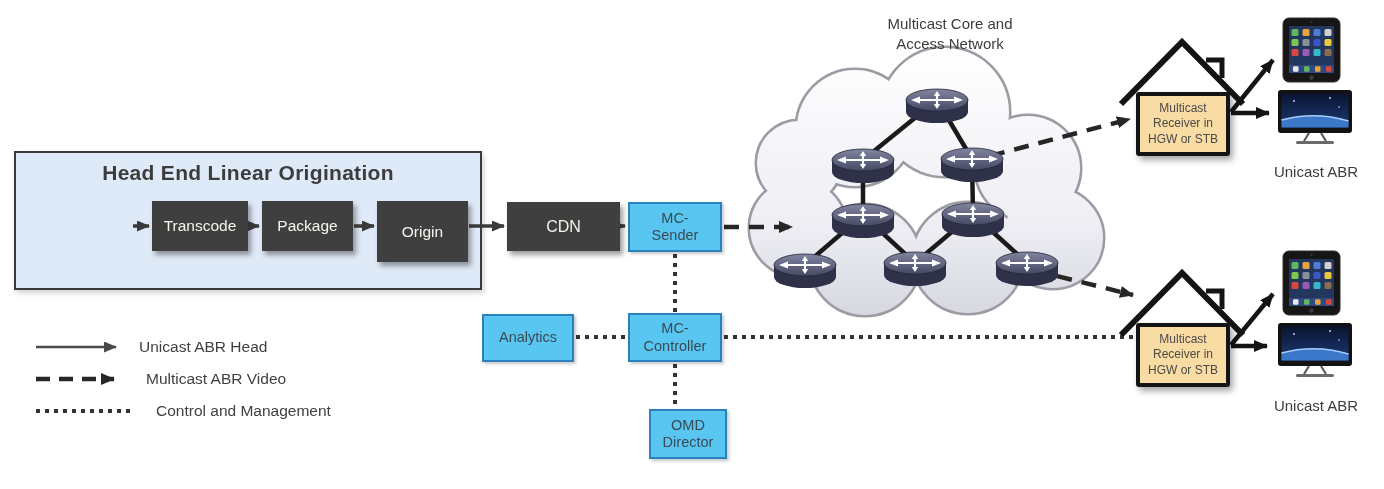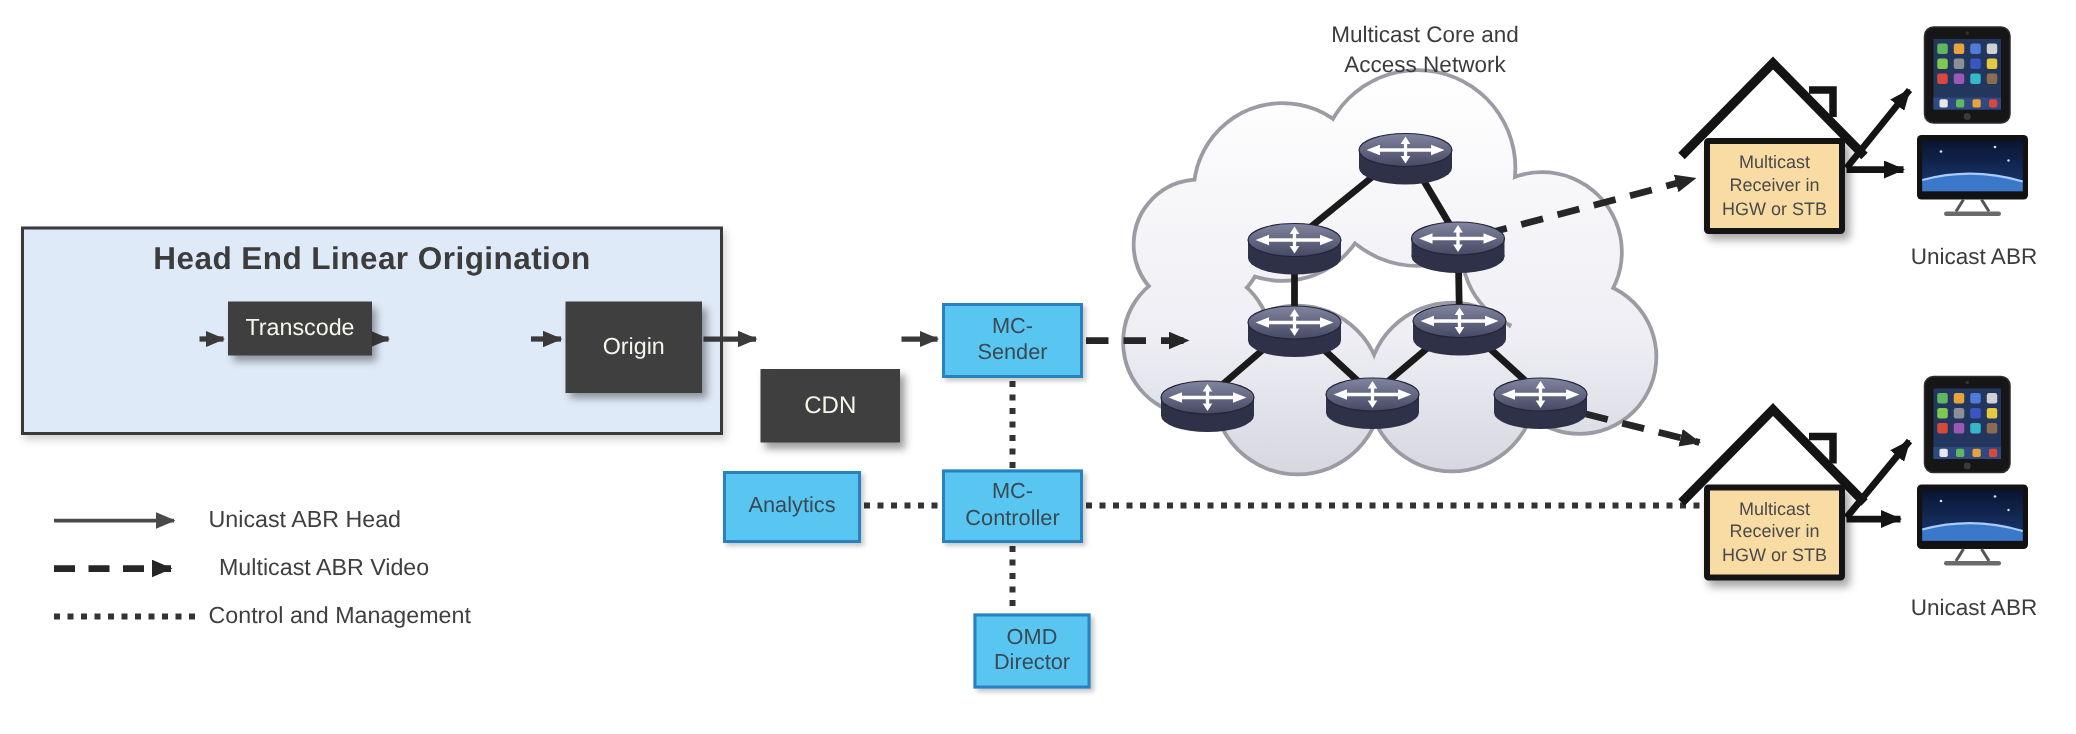--- a/index.html
+++ b/index.html
@@ -216,24 +216,25 @@
     <use href="#tablet" transform="translate(1283,251)"></use>
     <use href="#tv" transform="translate(1278,323)"></use>
 
     <line x1="36" y1="347" x2="116" y2="347" style="stroke:var(--legend_solid)" stroke-width="2.5" marker-end="url(#m-legend)"></line>
     <line x1="36" y1="379" x2="114" y2="379" style="stroke:var(--line_dash)" stroke-width="4.5" stroke-dasharray="14 9" marker-end="url(#m-dash)"></line>
     <line x1="36" y1="411" x2="130" y2="411" style="stroke:var(--line_dot)" stroke-width="4" stroke-dasharray="4 5"></line>
   </svg>
 
   <div class="abs headend-title center">Head End Linear Origination</div>
 
-  <div class="abs darkbox center z3" style="left:152px;top:201px;width:96px;height:36px;">Transcode</div>
+  <div class="abs darkbox center z3" style="left:152px;top:201px;width:96px;height:50px;">Transcode</div>
+  <div class="abs darkbox center z3" style="left:262px;top:201px;width:91px;height:50px;">Package</div>
   <div class="abs darkbox center z3" style="left:377px;top:201px;width:91px;height:61px;">Origin</div>
 
-  <div class="abs darkbox center z3" style="left:507px;top:202px;width:93px;height:49px;font-size:16px;margin-top:44px;">CDN</div>
+  <div class="abs darkbox center z3" style="left:507px;top:202px;width:113px;height:49px;font-size:16px;">CDN</div>
 
   <div class="abs bluebox center preline z3" style="left:628px;top:202px;width:94px;height:50px;">MC-
 Sender</div>
   <div class="abs bluebox center z3" style="left:482px;top:314px;width:92px;height:48px;">Analytics</div>
   <div class="abs bluebox center preline z3" style="left:628px;top:313px;width:94px;height:49px;">MC-
 Controller</div>
   <div class="abs bluebox center preline z3" style="left:649px;top:409px;width:78px;height:50px;">OMD
 Director</div>
 
   <div class="abs cloud-label center preline">Multicast Core and
@@ -244,15 +245,15 @@
 HGW or STB</div>
   <div class="abs tanbox center preline z3" style="left:1136px;top:323px;width:94px;height:64px;">Multicast
 Receiver in
 HGW or STB</div>
 
   <div class="abs unicast-label center" style="left:1256px;top:161px;width:120px;height:20px;">Unicast ABR</div>
   <div class="abs unicast-label center" style="left:1256px;top:395px;width:120px;height:20px;">Unicast ABR</div>
 
   <div class="legend-label" style="left:139px;top:338px;">Unicast ABR Head</div>
   <div class="legend-label" style="left:146px;top:370px;">Multicast ABR Video</div>
-  <div class="legend-label" style="left:139px;top:402px;">Control and Management</div>
+  <div class="legend-label" style="left:156px;top:402px;">Control and Management</div>
 
 </div>
 
 </body></html>

